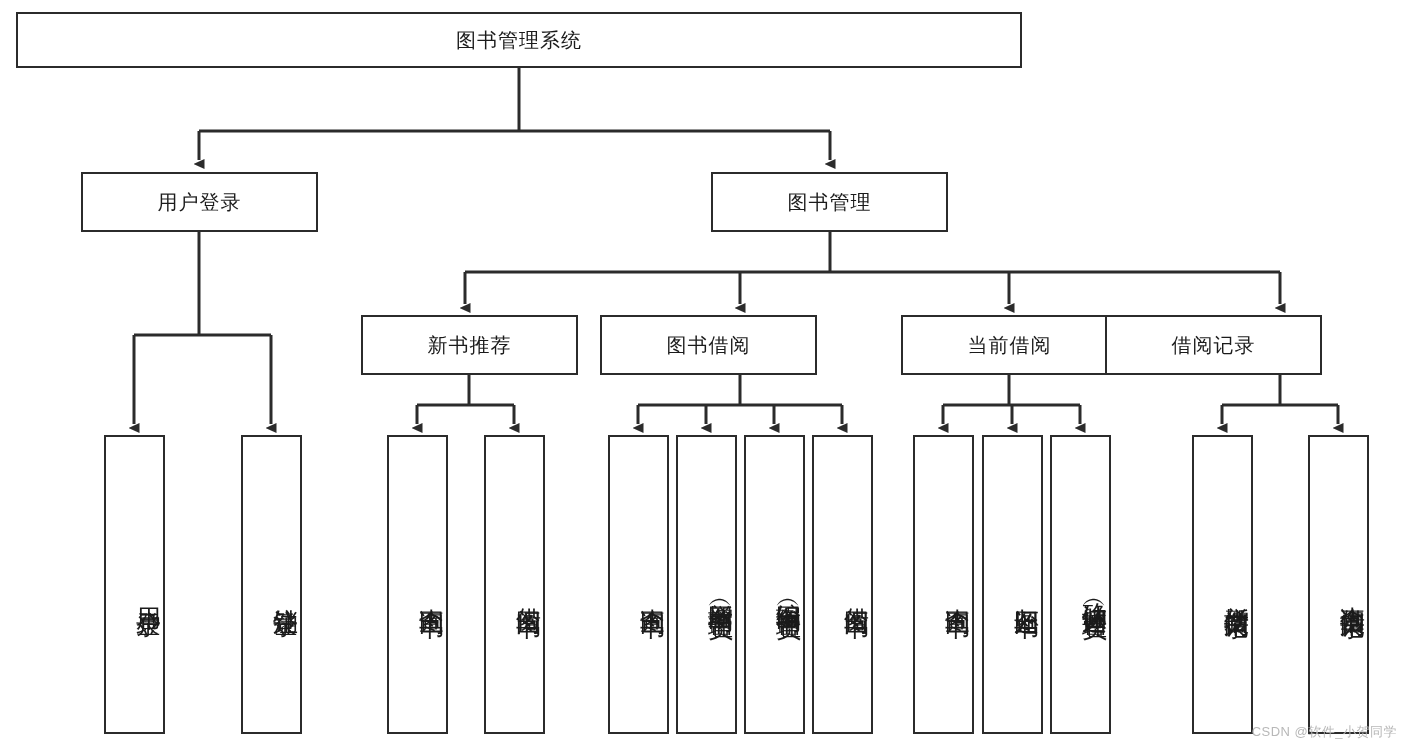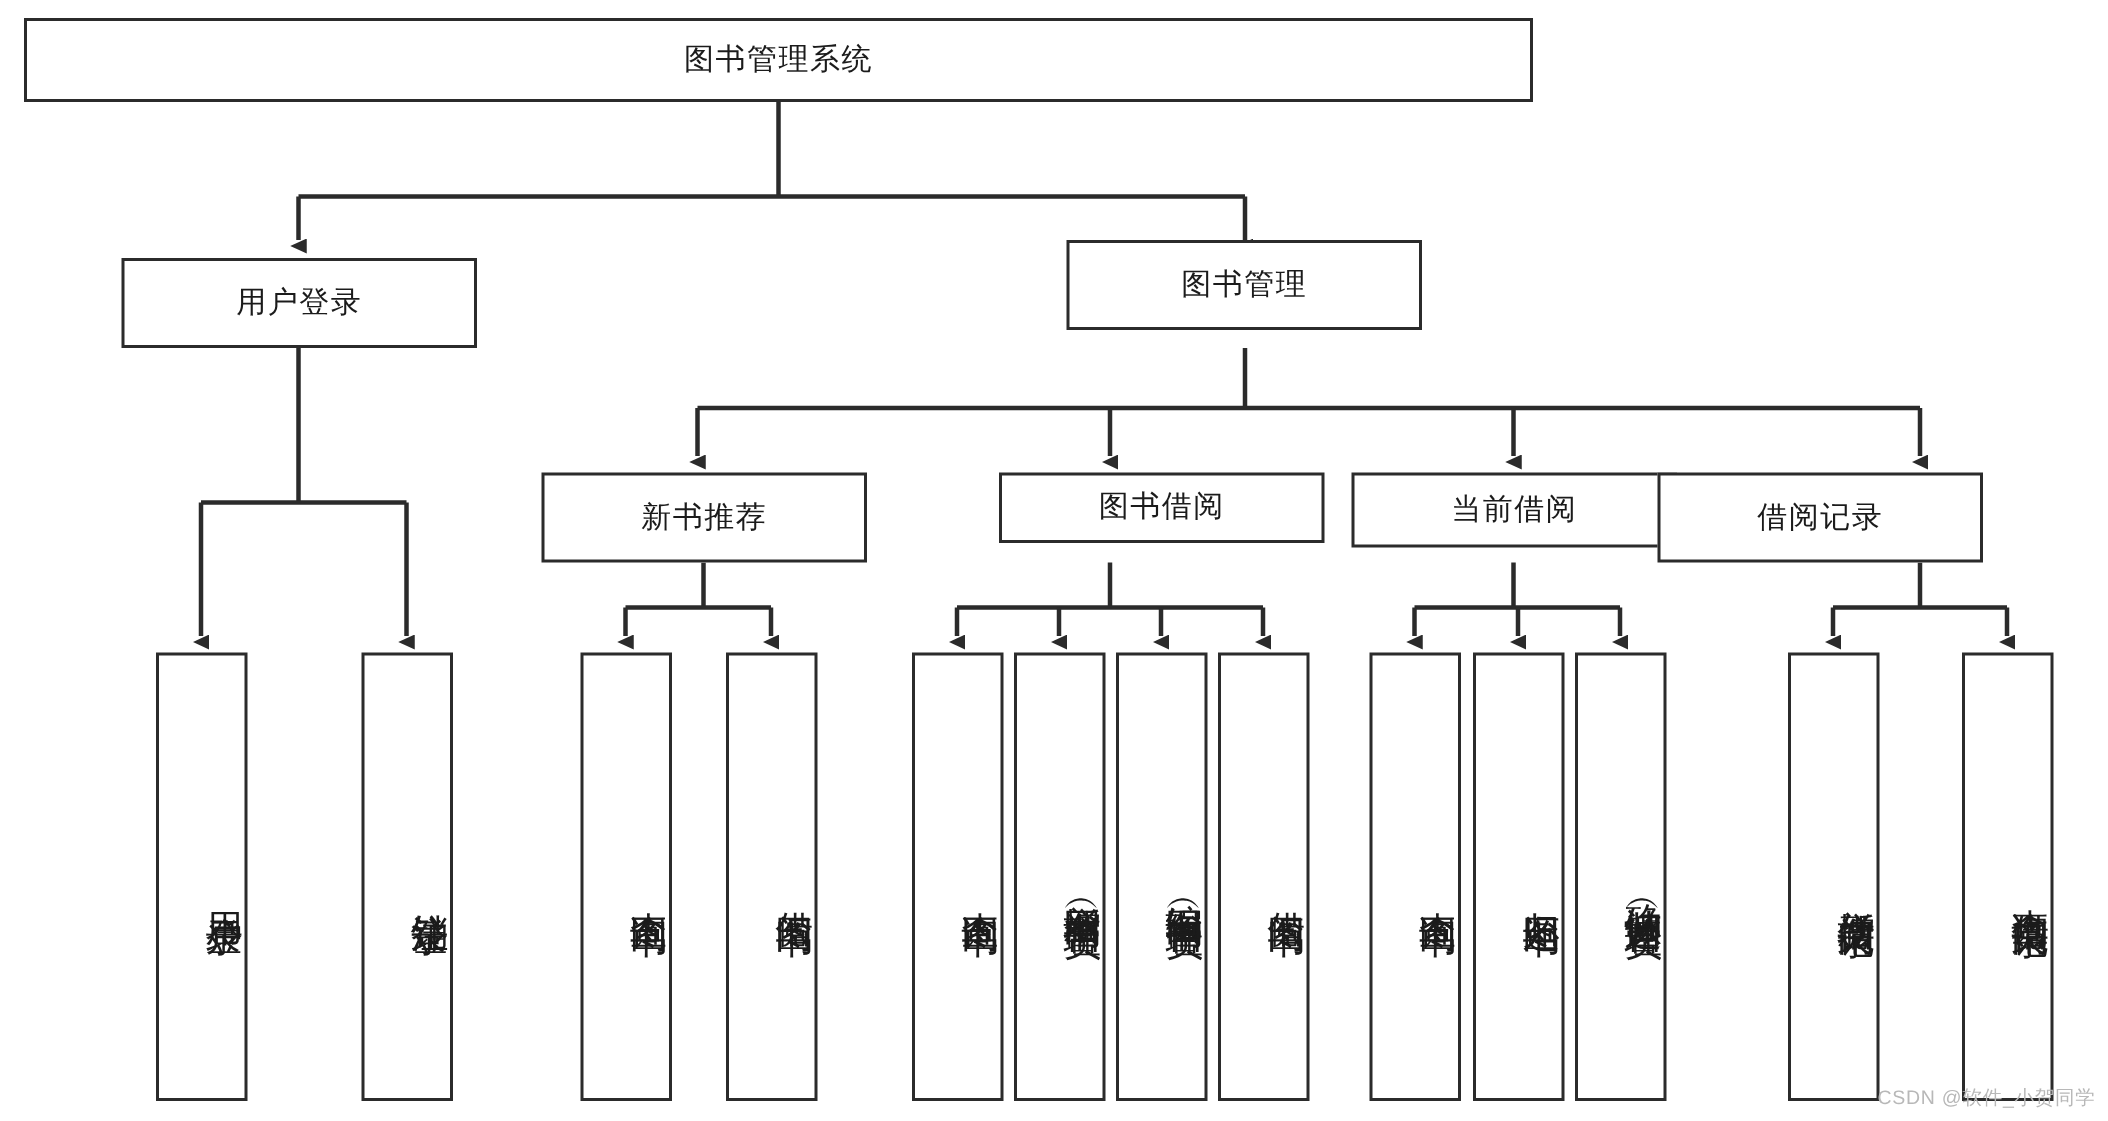--- a/index.html
+++ b/index.html
@@ -122,31 +122,31 @@
     </g>
   </svg>
 
   <div class="node horizontal" style="left:16px; top:12px; width:1006px; height:56px;">
     <span class="nlabel">图书管理系统</span>
   </div>
 
   <div class="node horizontal" style="left:81px; top:172px; width:237px; height:60px;">
     <span class="nlabel">用户登录</span>
   </div>
-  <div class="node horizontal" style="left:711px; top:160px; width:237px; height:60px;text-align:right;">
+  <div class="node horizontal" style="left:711px; top:172px; width:237px; height:60px;text-align:right;">
     <span class="nlabel">图书管理</span>
   </div>
 
   <div class="node horizontal" style="left:361px; top:315px; width:217px; height:60px;">
     <span class="nlabel">新书推荐</span>
   </div>
-  <div class="node horizontal" style="left:666px; top:315px; width:217px; height:47px;">
+  <div class="node horizontal" style="left:600px; top:315px; width:217px; height:60px;">
     <span class="nlabel">图书借阅</span>
   </div>
-  <div class="node horizontal" style="left:901px; top:315px; width:217px; height:50px;">
+  <div class="node horizontal" style="left:901px; top:315px; width:217px; height:60px;">
     <span class="nlabel">当前借阅</span>
   </div>
   <div class="node horizontal" style="left:1105px; top:315px; width:217px; height:60px;">
     <span class="nlabel">借阅记录</span>
   </div>
 
   <div class="node vertical" style="left:104px; top:435px; width:61px; height:299px;">
     <span class="nlabel">用户登录</span>
   </div>
   <div class="node vertical" style="left:241px; top:435px; width:61px; height:299px;">

